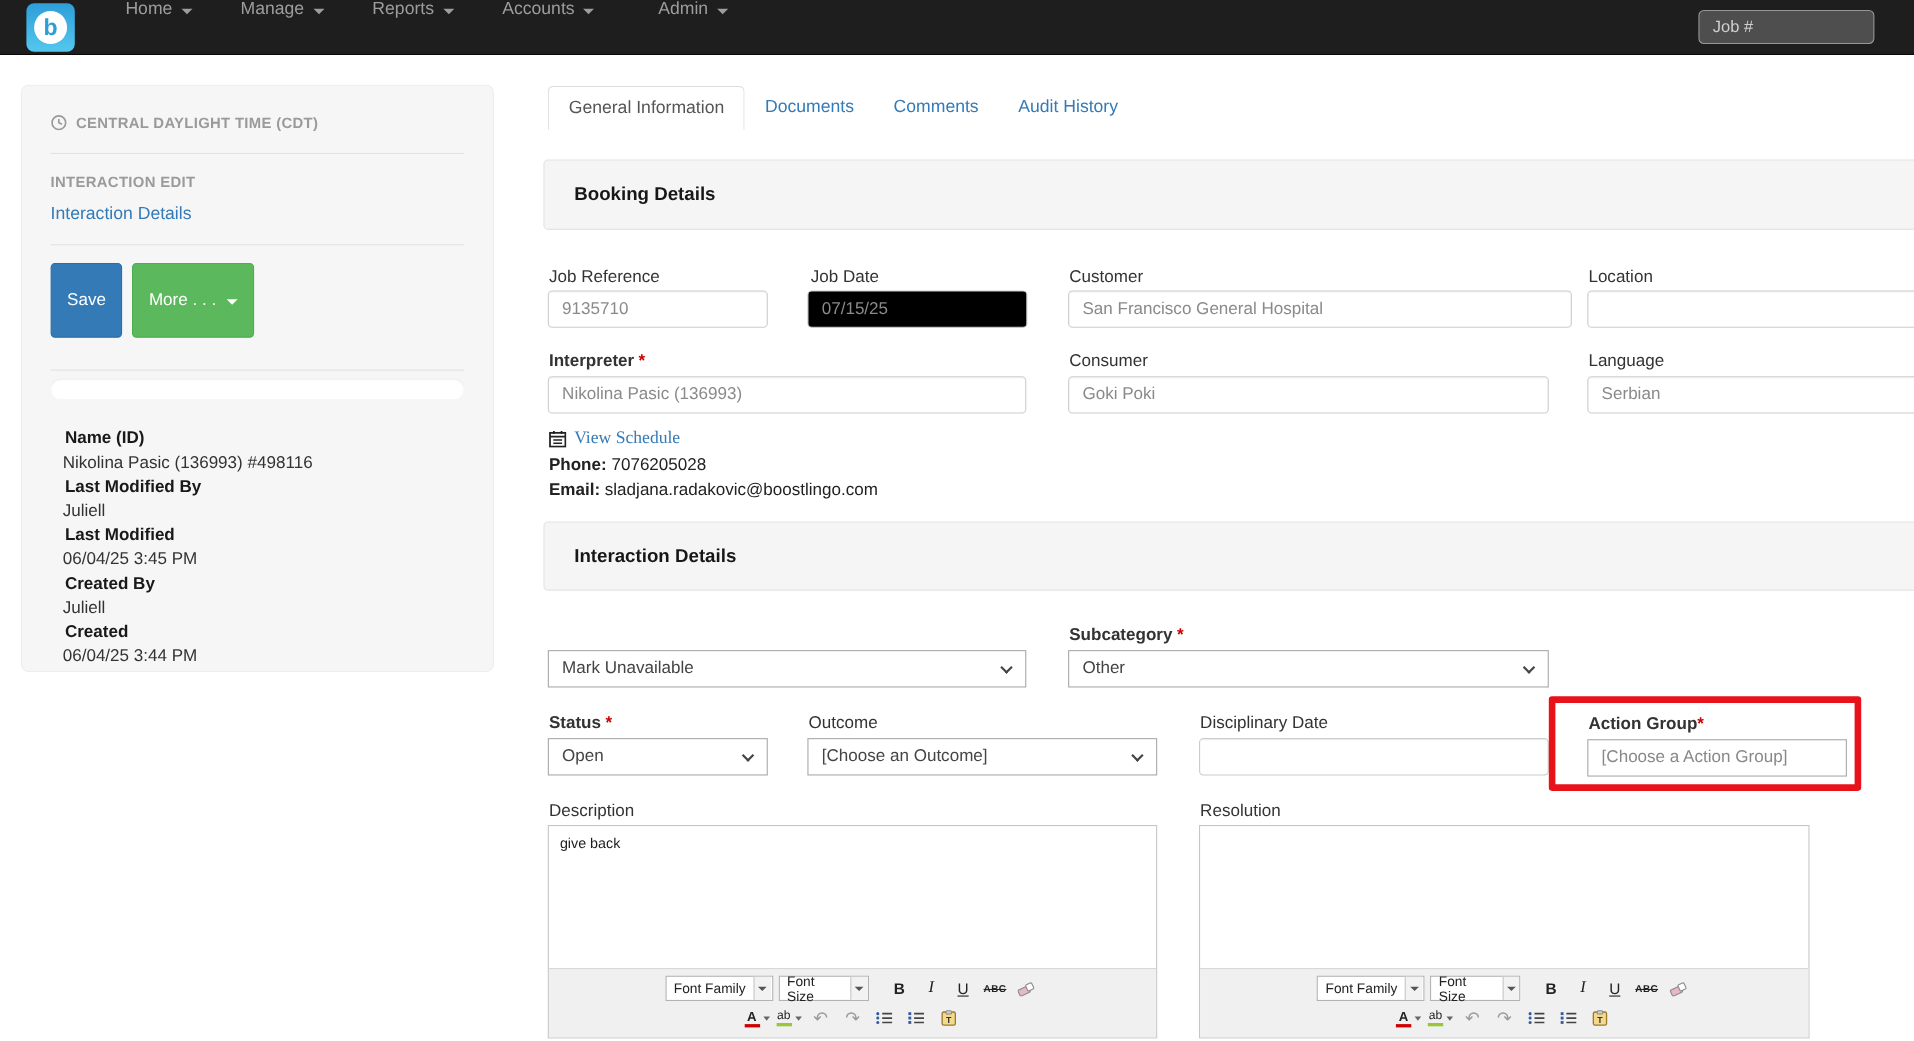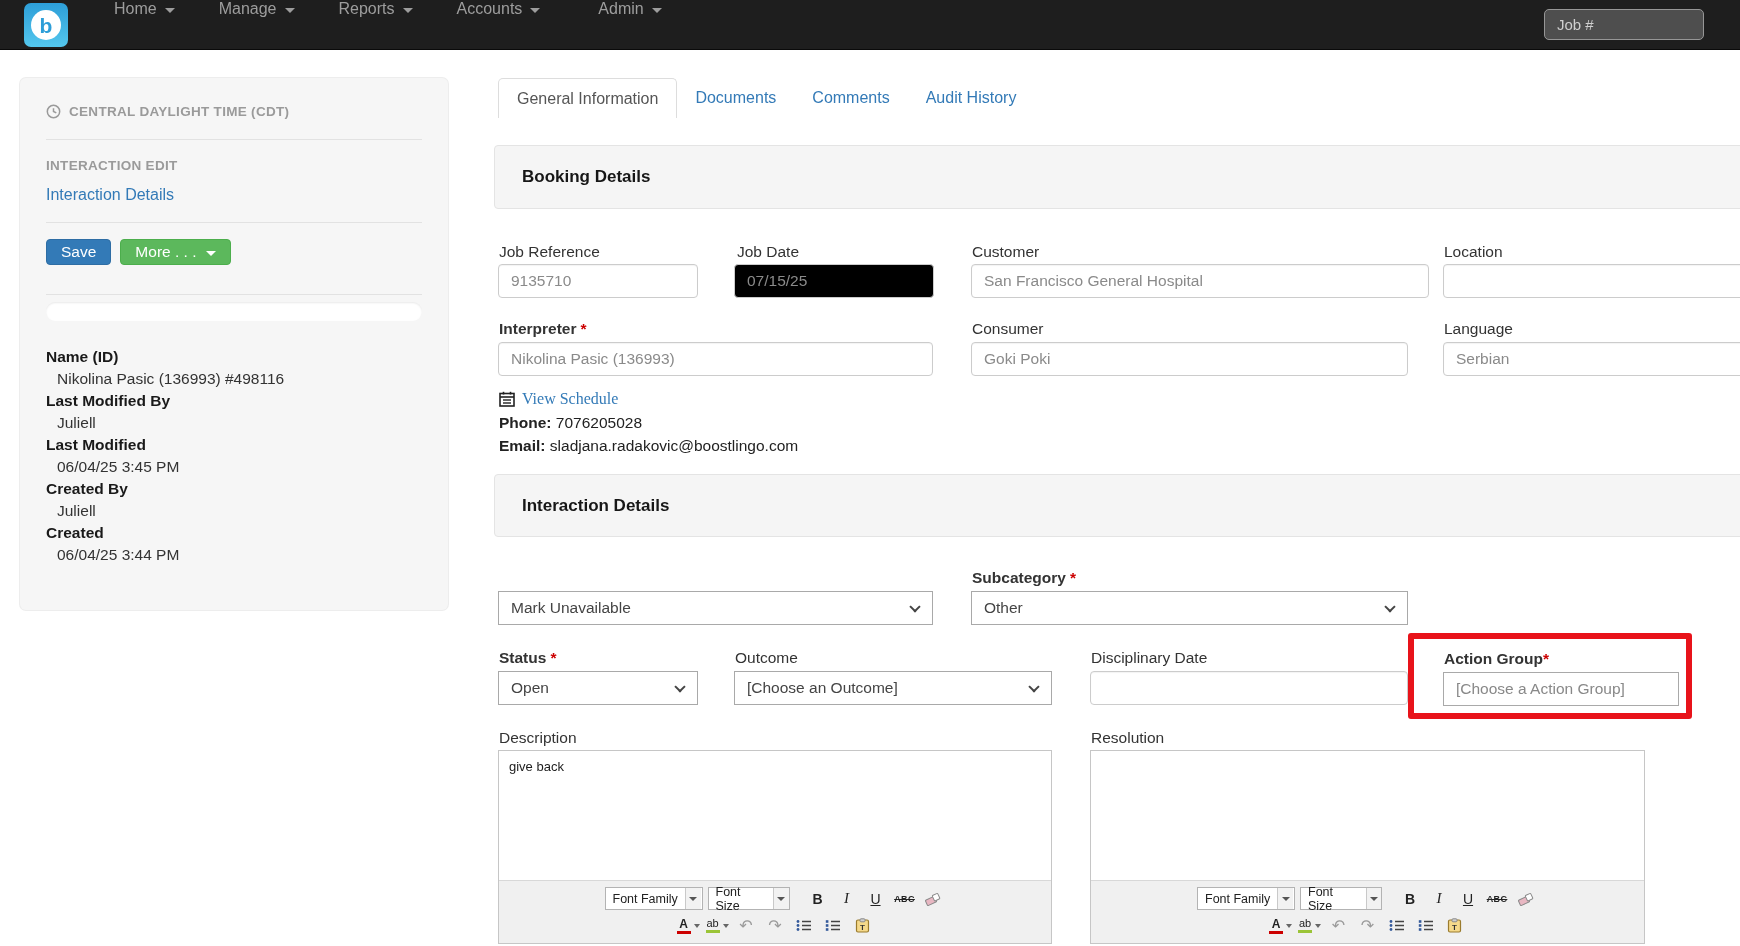--- a/index.html
+++ b/index.html
@@ -29,28 +29,28 @@
 
   
   .sidebar { position:absolute; left:20px; top:78px; width:428px; height:532px;
     background:#f6f6f6; border-radius:6px; box-shadow:0 0 0 1px #ededed; padding:26px 26px; }
   .side-heading { display:flex; align-items:center; gap:8px; color:#9a9a9a;
     font-weight:bold; font-size:13.5px; letter-spacing:.3px; }
   .side-hr { border:none; border-top:1px solid #e2e2e2; margin:20px 0 18px 0; }
   .side-link { color:#337ab7; font-size:16px; margin-top:13px; cursor:pointer; display:inline-block; }
   .btn-row { margin-top:20px; display:flex; }
   .btn { display:inline-flex; align-items:center; border-radius:4px; color:#fff;
-    font-size:15.5px; padding:3px 14px; cursor:pointer; }
+    font-size:15.5px; padding:24px 14px; cursor:pointer; }
   .btn-save { background:#337ab7; border:1px solid #2e6da4; }
   .btn-more { background:#5cb85c; border:1px solid #4cae4c; margin-left:9px; gap:9px; }
   .btn-more .caret-dn { border-top-color:#fff; }
   .progress-track { height:19px; border-radius:9px; background:#fff;
     box-shadow:inset 0 1px 2px rgba(0,0,0,.09); margin-top:4px; }
   .meta { margin-top:25px; font-size:15.5px; }
-  .meta-label { font-weight:bold; color:#191919; line-height:22px; }
+  .meta-label { font-weight:bold; color:#191919; line-height:22px;margin-left:13px; }
   .meta-value { color:#333; line-height:22px; padding-left:11px; }
 
   
   .tabs { position:absolute; left:498px; top:78px; height:40px; display:flex; align-items:stretch; }
   .tab { display:flex; align-items:center; padding:0 18px; font-size:16px; color:#337ab7; cursor:pointer; }
   .tab.active { color:#555; background:#fff; border:1px solid #ddd; border-bottom:none;
     border-radius:5px 5px 0 0; }
 
   
   .section-header { position:absolute; left:494px; width:1252px; height:64px;

